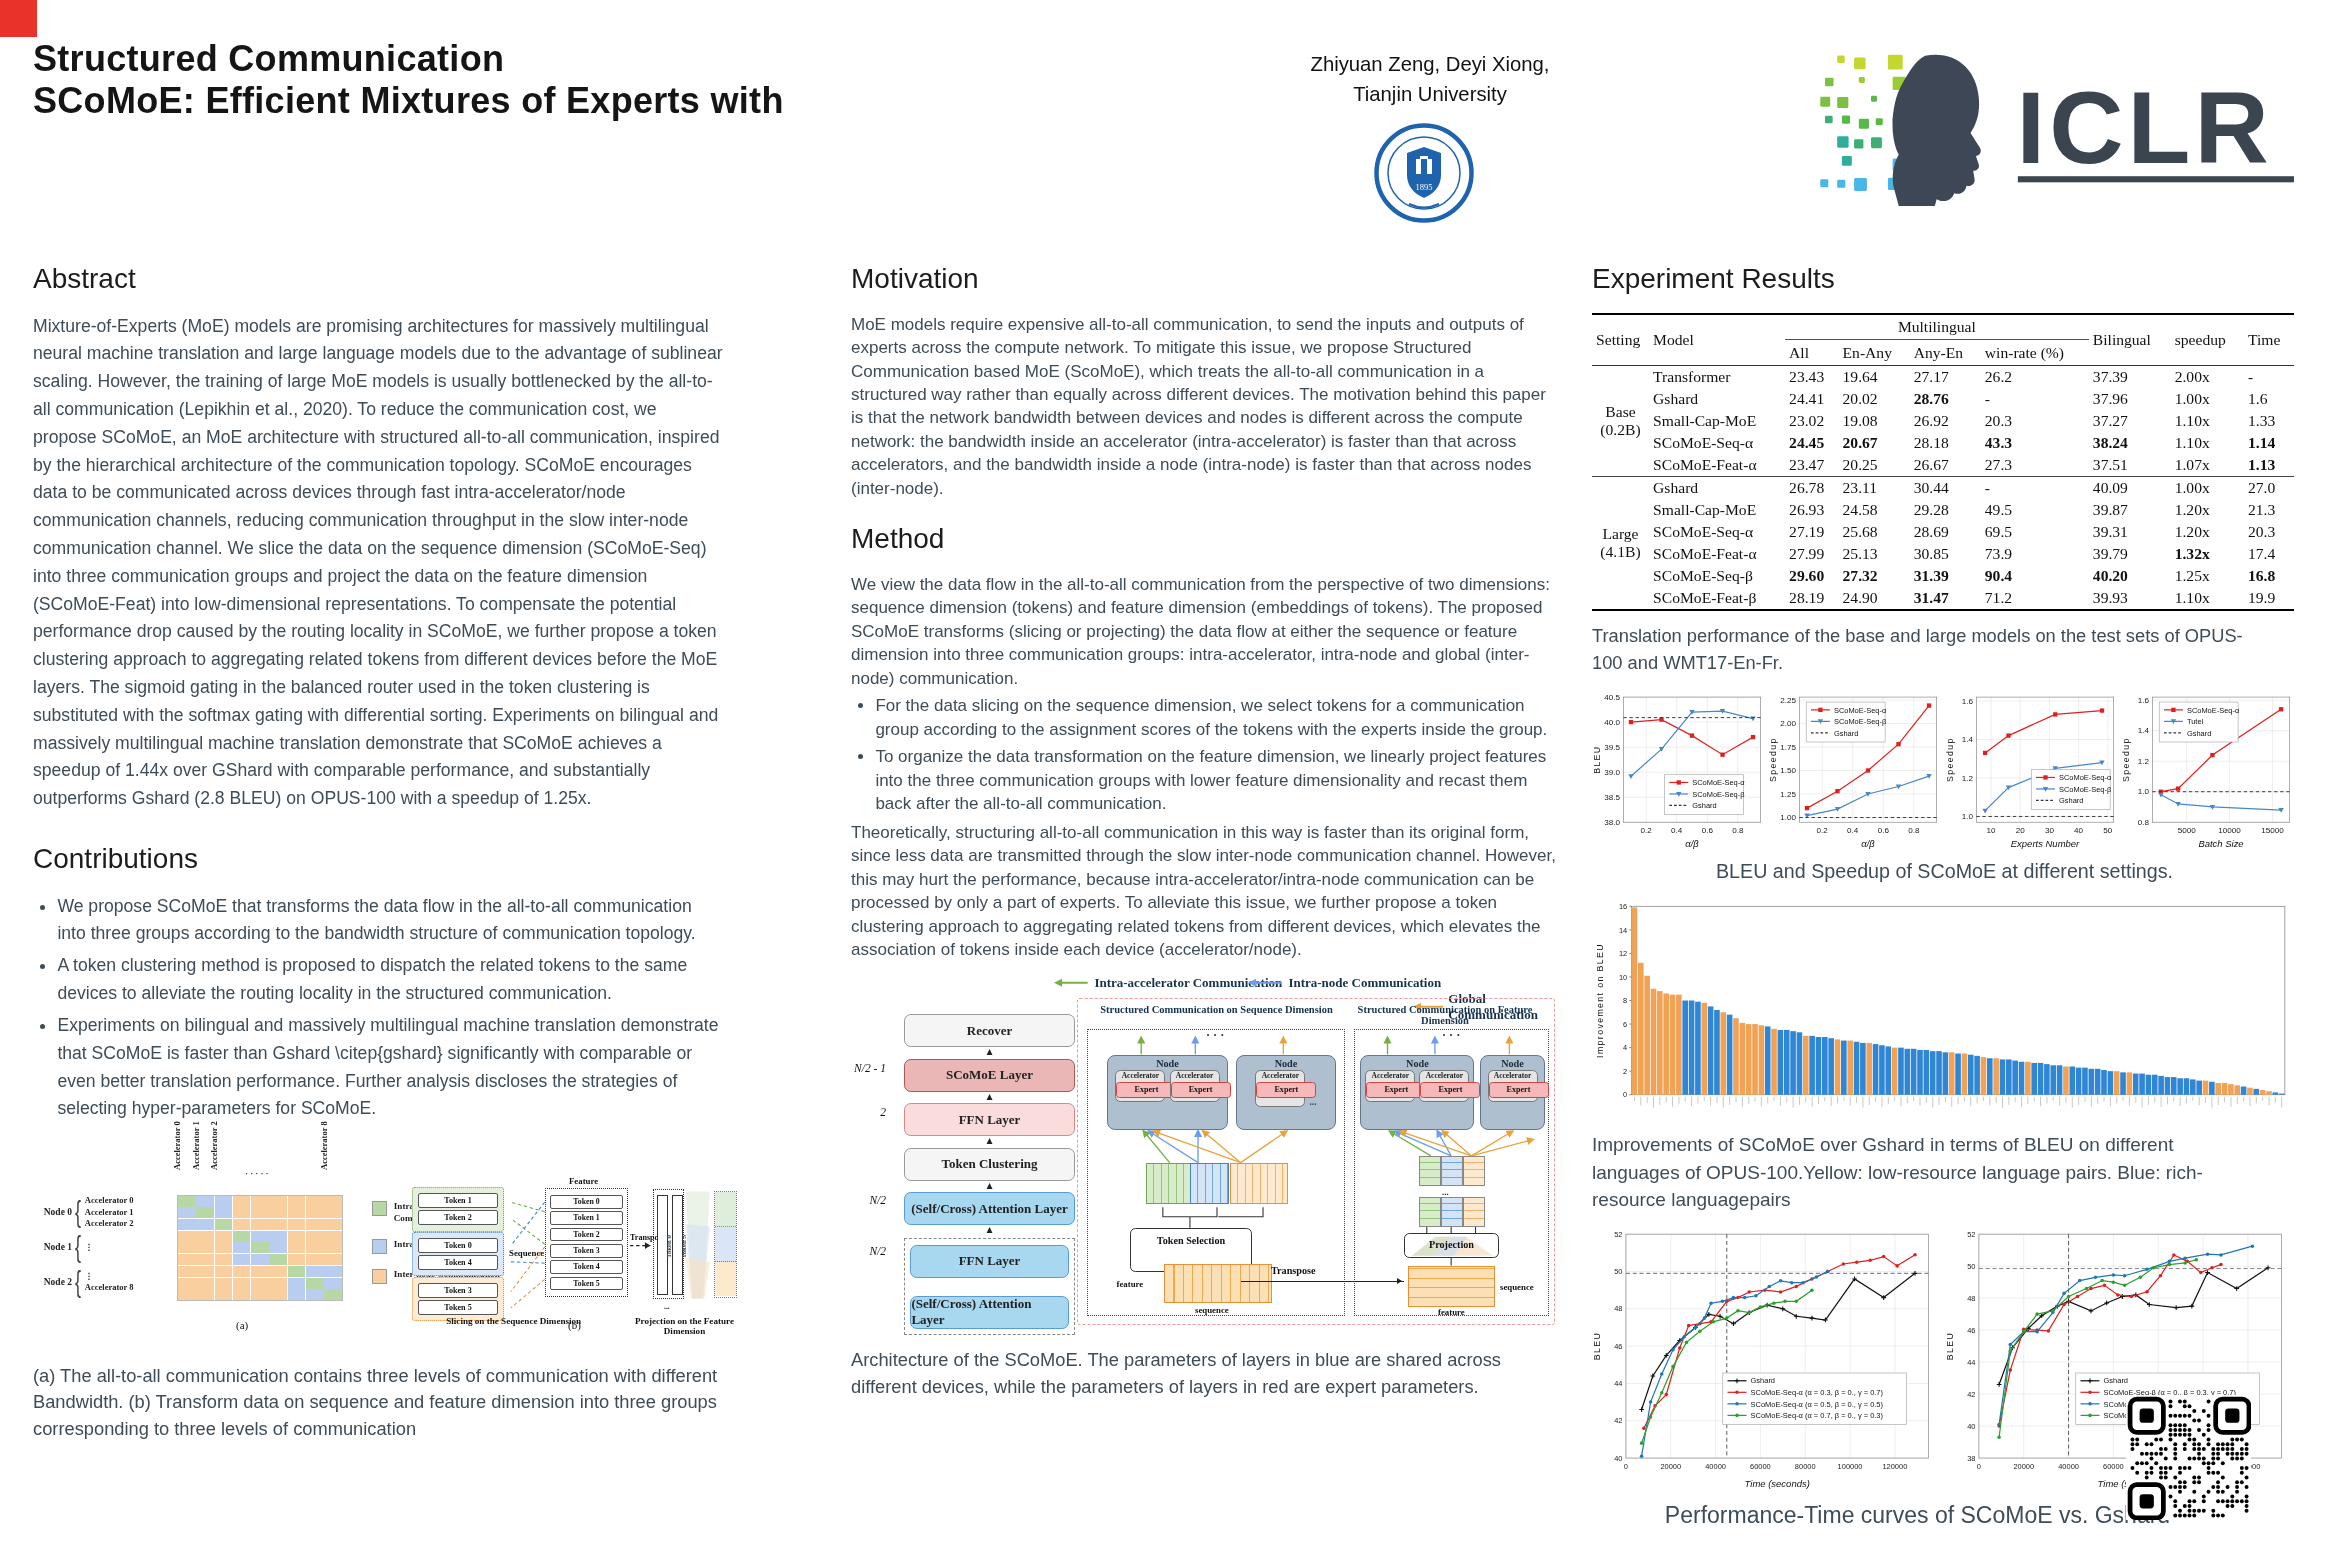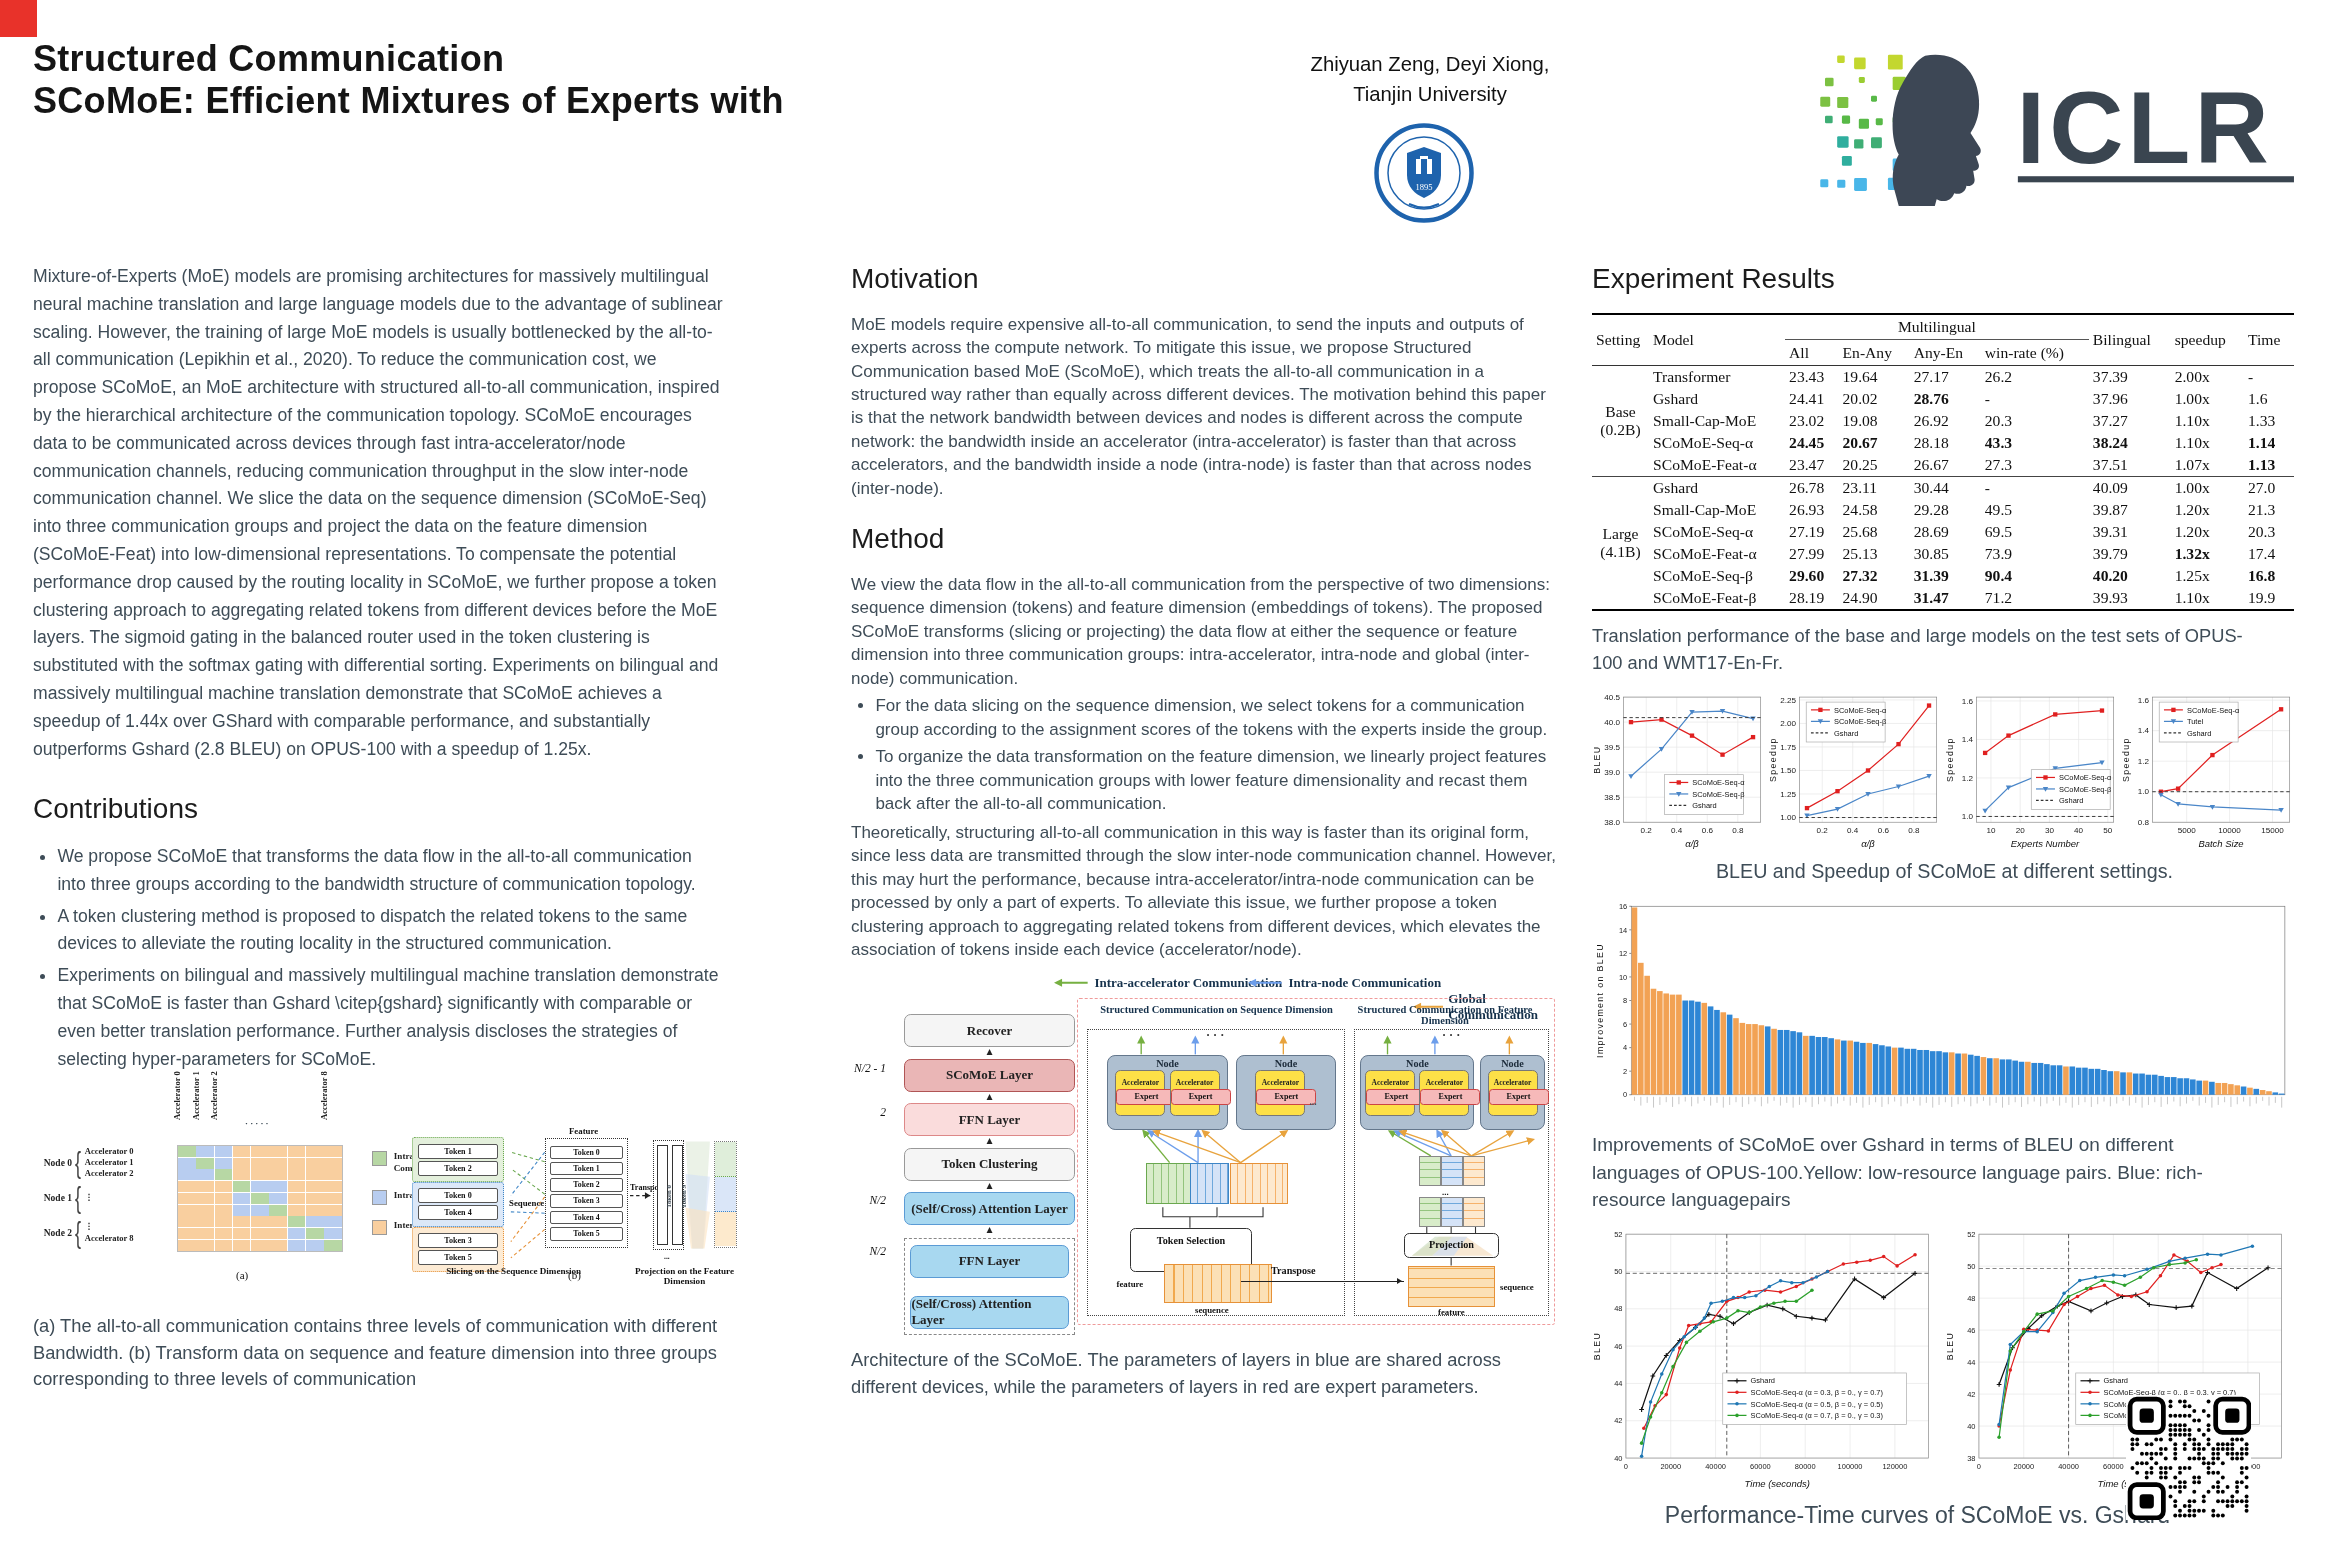--- a/index.html
+++ b/index.html
@@ -74,21 +74,21 @@
 .uar{height:11.5px;text-align:center;font-size:10.2px;color:#222;line-height:10.2px}
 #stack{position:absolute;left:53px;top:39px;width:171px}
 .dgrp{border:1.4px dashed #888;padding:5.4px;margin-top:1.4px}
 .sidelbl{position:absolute;font:italic 11.5px "Liberation Serif",serif;color:#111;width:35px;text-align:right}
 #pinkbox{position:absolute;left:226px;top:23px;width:478px;height:327px;border:1.4px dashed #ef9a9a;border-radius:2.7px}
 .panel{position:absolute;border:1.4px dotted #444;background:#fff}
 .ptitle{position:absolute;font:bold 10.5px "Liberation Serif",serif;color:#16324c;text-align:center}
 .node{position:absolute;background:#aebfd0;border:1px solid #64778c;border-radius:8.1px;text-align:center}
 .node-t{font:bold 10.2px "Liberation Serif",serif;color:#1c2b3a;margin-top:2px}
 .accrow{display:flex;justify-content:center;gap:4.1px;margin-top:1.4px}
-.accel{background:#fde047;border:1px solid #777;border-radius:5.4px;width:50px;padding:7px 0}
+.accel{background:#e5e5e5;border:1px solid #777;border-radius:5.4px;width:50px;padding:0 0}
 .accel-t{font:bold 7.5px "Liberation Serif",serif;color:#222}
 .expert{background:#f6b9b9;border:1px solid #c44;border-radius:3.4px;width:60px;height:16.3px;margin:2px auto 2.7px;font:bold 8.1px "Liberation Serif",serif;line-height:14.2px;color:#111}
 .dots3{position:absolute;font:bold 12.2px "Liberation Serif",serif;color:#333}
 .st{position:absolute;height:41px}
 .st-g{background:repeating-linear-gradient(90deg,#d8ecc9 0 6.1px,#93c47d 6.1px 7.5px);border:0.7px solid #6aa84f}
 .st-b{background:repeating-linear-gradient(90deg,#d5e3f7 0 6.1px,#6fa8dc 6.1px 7.5px);border:0.7px solid #3d85c6}
 .st-o{background:repeating-linear-gradient(90deg,#fde9cf 0 6.1px,#f6b26b 6.1px 7.5px);border:0.7px solid #e69138}
 .tsel{position:absolute;background:#fff;border:1.4px solid #333;border-radius:5.4px;text-align:center;font:bold 10.2px "Liberation Serif",serif;color:#111}
 .bigblk-v{position:absolute;background:repeating-linear-gradient(90deg,#fbe0b6 0 8.1px,#f1a94e 8.1px 9.5px);border:1px solid #e69138}
 .bigblk-h{position:absolute;background:repeating-linear-gradient(0deg,#fbe0b6 0 8.1px,#f1a94e 8.1px 9.5px);border:1px solid #e69138}
@@ -157,20 +157,21 @@
         <rect x="35" y="193.08904725550164" width="12.075070386321784" height="12.075070386321784" rx="2" fill="#49b6e8"></rect>
         <rect x="60" y="190.7771995043276" width="18.91787911994284" height="18.91787911994284" rx="2" fill="#49b6e8"></rect>
         <rect x="110" y="190.32630176764275" width="18.00550673809159" height="18.00550673809159" rx="2" fill="#49b6e8"></rect>
       </g>
     <path d="M165,10 C210,2 240,30 244,70 C247,95 240,112 232,124 L246,146 C249,152 246,157 240,158 L244,170 C246,176 242,180 236,180 L238,192 C239,199 233,204 226,202 C225,211 217,216 208,213 C204,224 192,228 182,222 L176,244 C160,256 132,250 126,232 L120,210 C114,190 118,170 126,156 C112,130 114,80 132,50 C142,32 153,15 165,10 Z" fill="#3d4755"></path>
     <text x="300" y="168" font-size="152" font-weight="bold" letter-spacing="6" fill="#3a4550" font-family="Liberation Sans,sans-serif">ICLR</text>
     <rect x="302" y="188" width="408" height="9" fill="#3a4550"></rect>
   </svg>
 
   <section class="col" id="col1">
+    <h2 class="sec">Abstract</h2>
     <p class="body-txt">Mixture-of-Experts (MoE) models are promising architectures for massively multilingual neural machine translation and large language models due to the advantage of sublinear scaling. However, the training of large MoE models is usually bottlenecked by the all-to-all communication (Lepikhin et al., 2020). To reduce the communication cost, we propose SCoMoE, an MoE architecture with structured all-to-all communication, inspired by the hierarchical architecture of the communication topology. SCoMoE encourages data to be communicated across devices through fast intra-accelerator/node communication channels, reducing communication throughput in the slow inter-node communication channel. We slice the data on the sequence dimension (SCoMoE-Seq) into three communication groups and project the data on the feature dimension (SCoMoE-Feat) into low-dimensional representations. To compensate the potential performance drop caused by the routing locality in SCoMoE, we further propose a token clustering approach to aggregating related tokens from different devices before the MoE layers. The sigmoid gating in the balanced router used in the token clustering is substituted with the softmax gating with differential sorting. Experiments on bilingual and massively multilingual machine translation demonstrate that SCoMoE achieves a speedup of 1.44x over GShard with comparable performance, and substantially outperforms Gshard (2.8 BLEU) on OPUS-100 with a speedup of 1.25x.</p>
     <h2 class="sec" style="margin-top:30px">Contributions</h2>
     <ul class="blt body-txt">
       <li>We propose SCoMoE that transforms the data flow in the all-to-all communication into three groups according to the bandwidth structure of communication topology.</li>
       <li>A token clustering method is proposed to dispatch the related tokens to the same devices to alleviate the routing locality in the structured communication.</li>
       <li>Experiments on bilingual and massively multilingual machine translation demonstrate that SCoMoE is faster than Gshard \citep{gshard} significantly with comparable or even better translation performance. Further analysis discloses the strategies of selecting hyper-parameters for SCoMoE.</li>
     </ul>
 
     <div class="fig-ab">
       <div style="position:absolute;left:0;top:54px">

